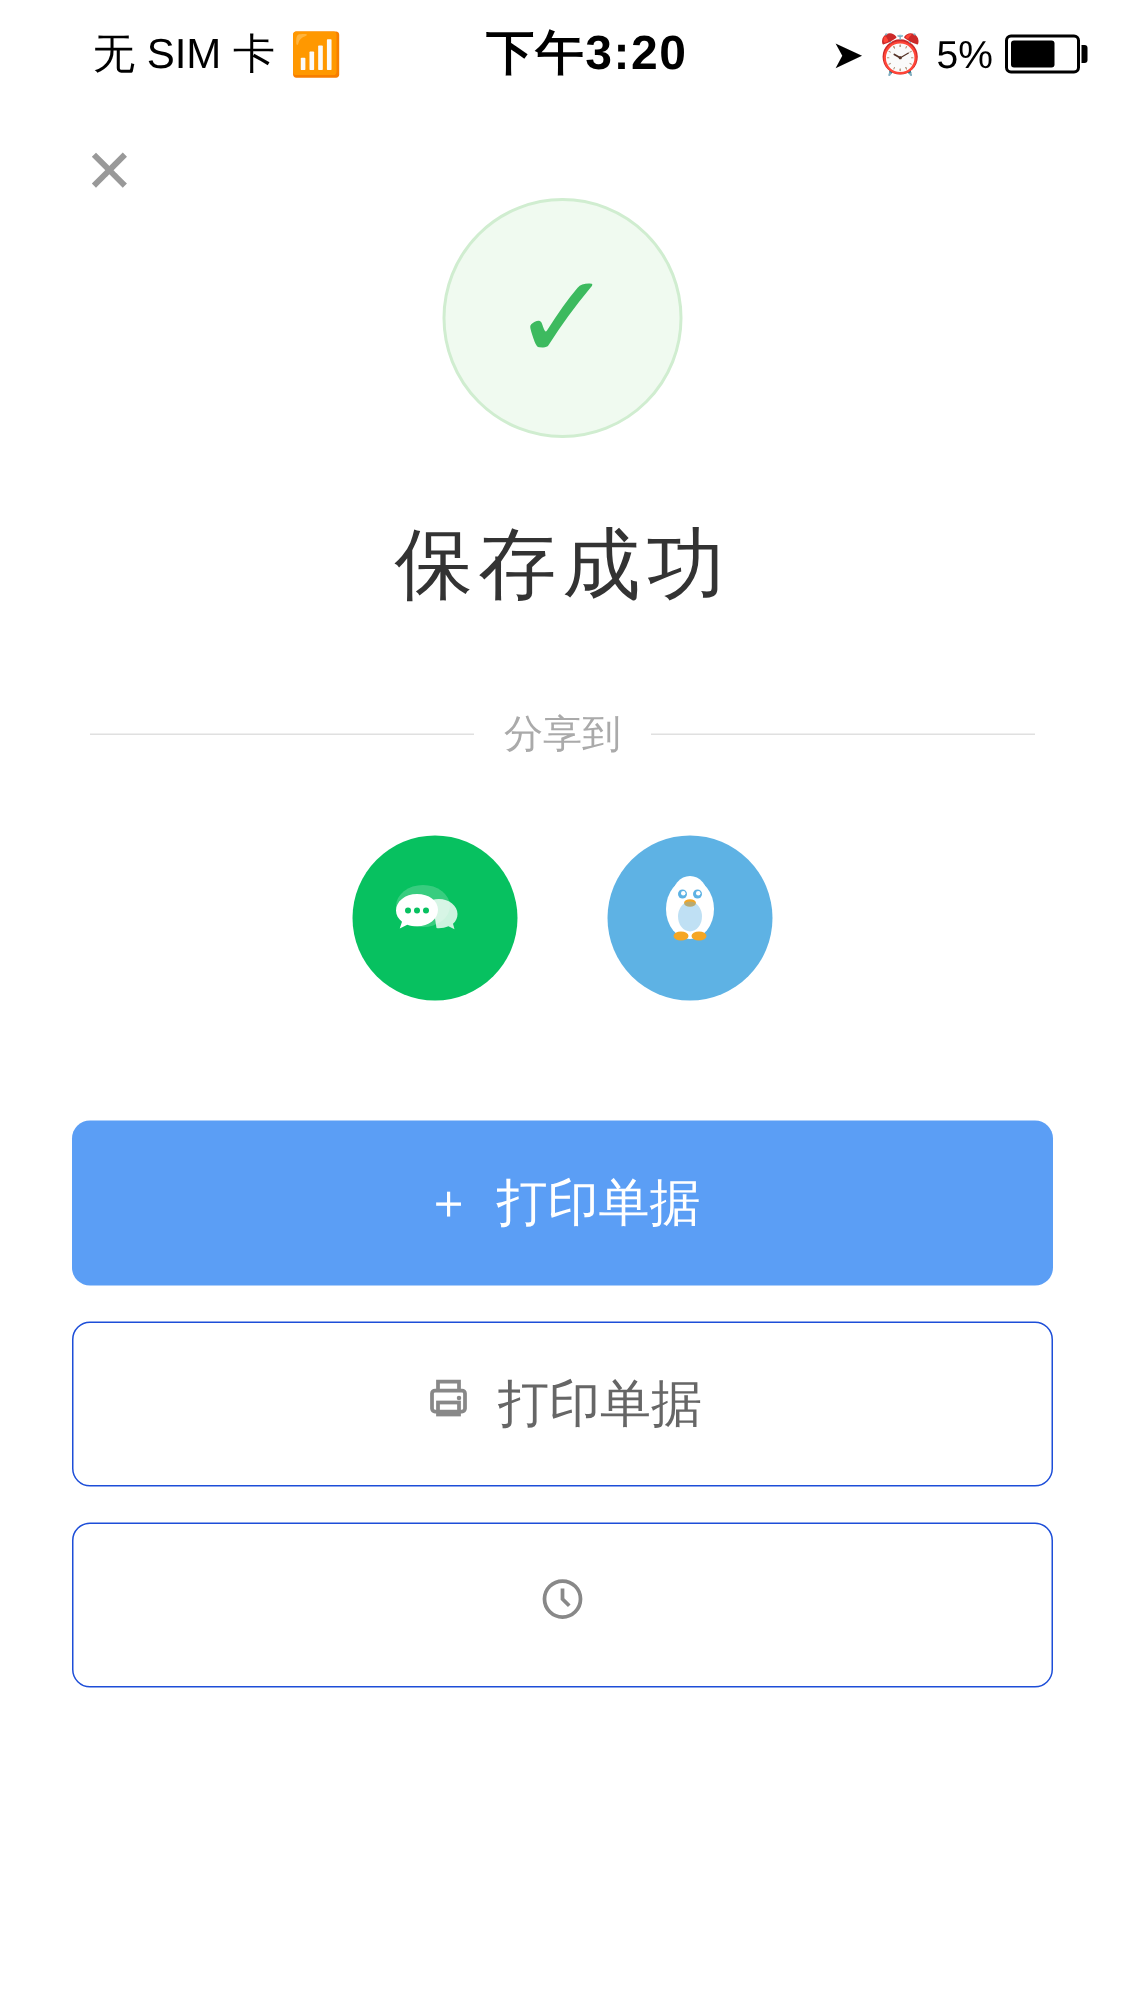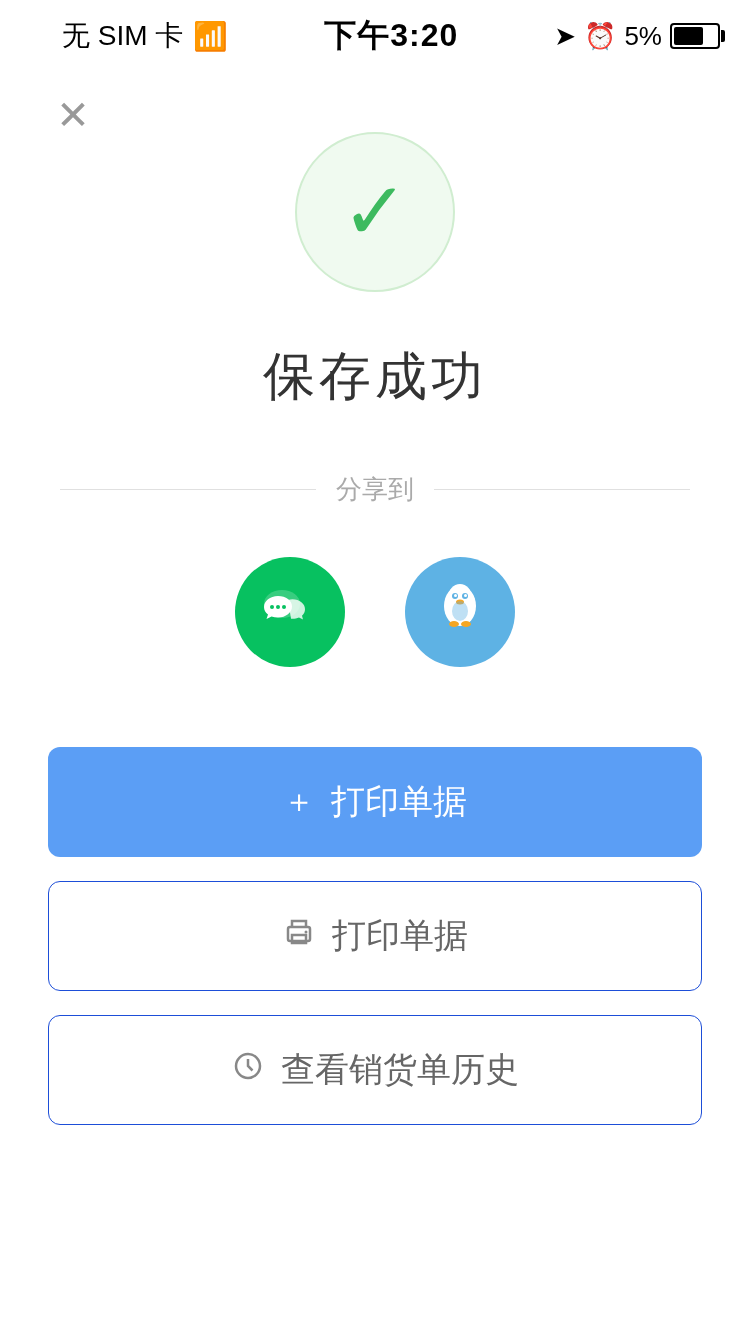--- a/index.html
+++ b/index.html
@@ -308,17 +308,16 @@
       <span>打印单据</span>
     </button>
 
     <button class="action-btn btn-secondary">
       <span class="btn-icon">
         <svg width="34" height="34" viewBox="0 0 34 34" fill="none" stroke="#888" stroke-width="2.5">
           <circle cx="17" cy="17" r="12"></circle>
           <path d="M17 10v7l4.5 4.5"></path>
         </svg>
       </span>
-      <span>查看销货单历史</span>
     </button>
 
   </div>
 </div>
 
 </body></html>

